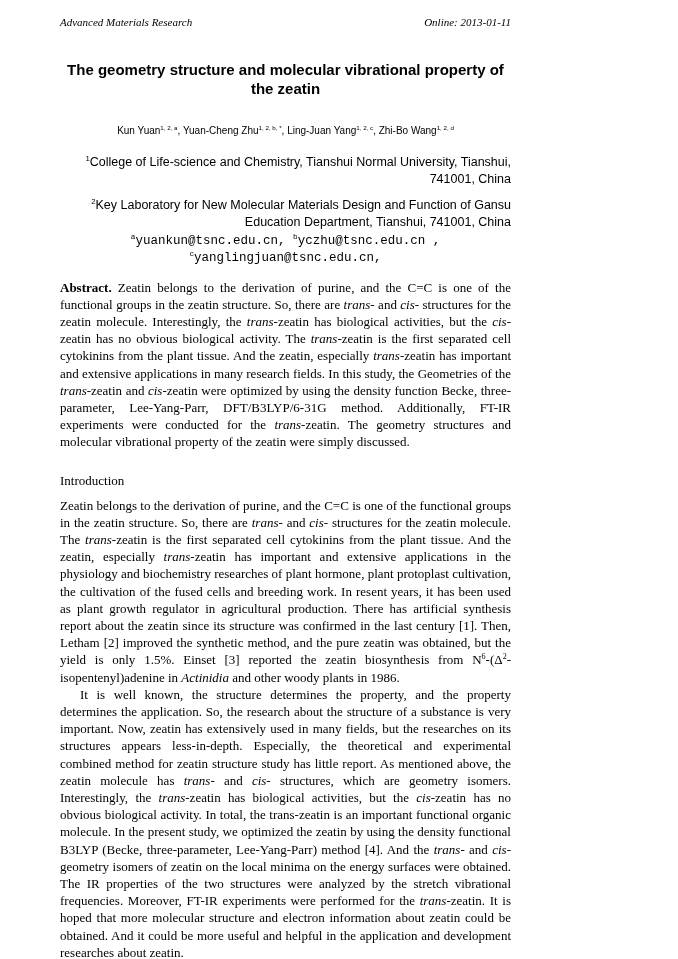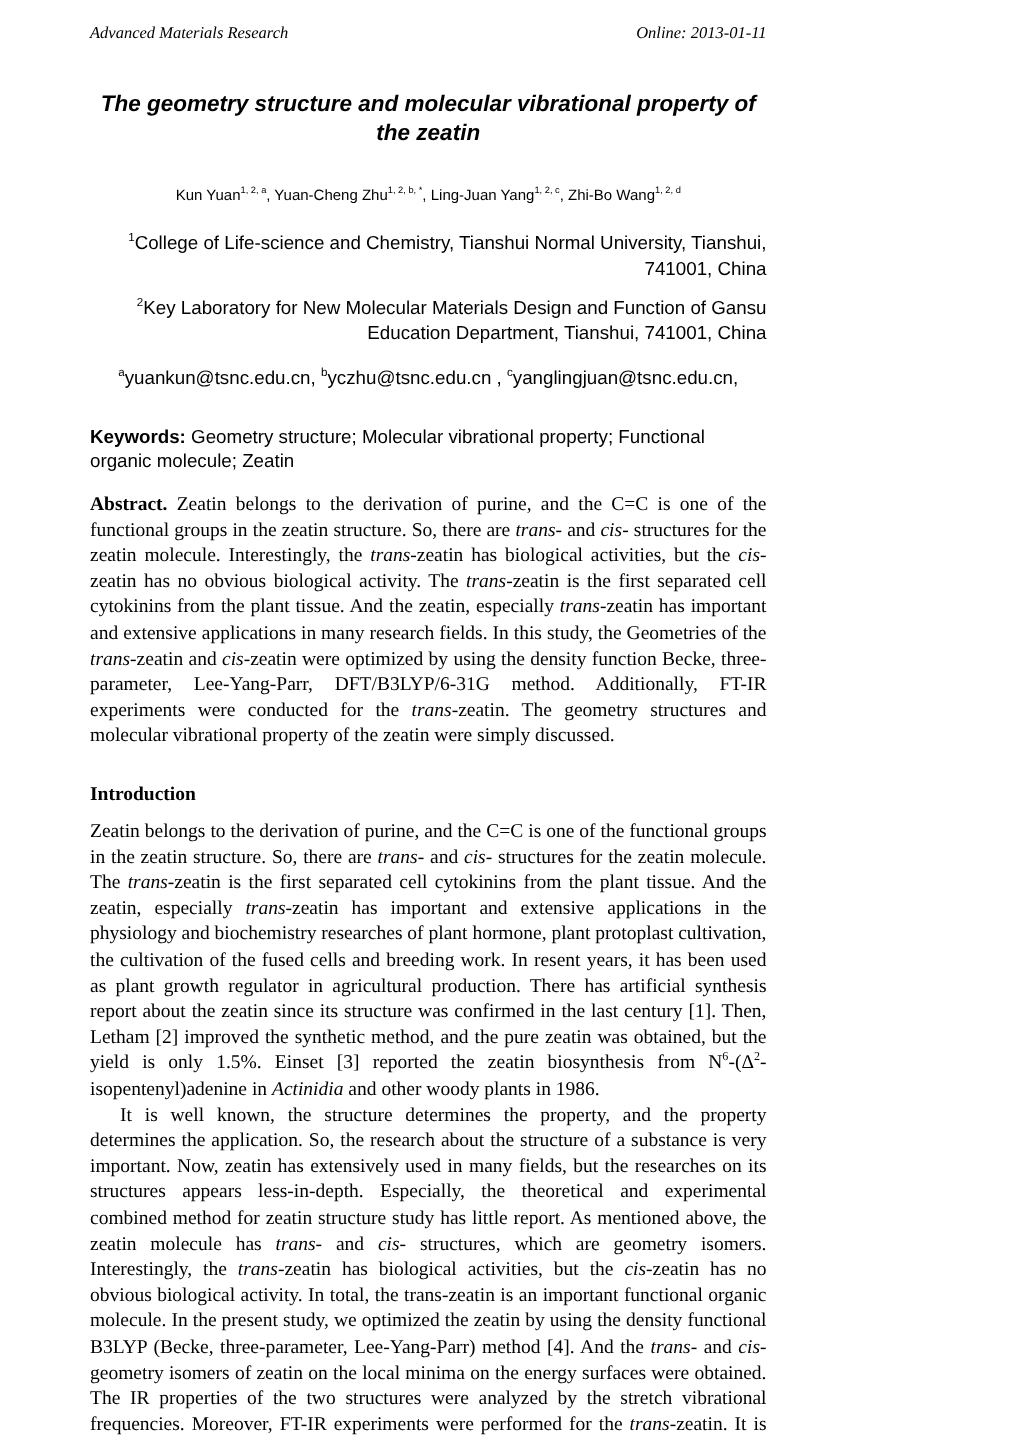--- a/index.html
+++ b/index.html
@@ -27,21 +27,20 @@
     display: flex;
     justify-content: space-between;
   }
   .title {
     font-family: "Liberation Sans", sans-serif;
     font-weight: bold;
     font-size: 15px;
     text-align: center;
     margin: 30px 0 0 0;
     line-height: 19px;
-    font-style: italic;
   }
   .authors {
     font-family: "Liberation Sans", sans-serif;
     font-size: 10px;
     text-align: center;
     margin-top: 24px;
     line-height: 18px;
   }
   .affil {
     font-family: "Liberation Sans", sans-serif;
@@ -53,37 +52,38 @@
   .affil + .affil {
     margin-top: 9px;
   }
   .emails {
     font-family: "Liberation Sans", sans-serif;
     font-size: 12.5px;
     text-align: center;
     line-height: 17px;
   }
   .emails.first {
-    margin-top: 13px;
+    margin-top: 2px;
+    font-family: Liberation Mono, monospace;
   }
   .keywords {
     font-family: "Liberation Sans", sans-serif;
     font-size: 12.5px;
     margin-top: 22px;
     line-height: 16px;
   }
   .abstract {
     font-size: 13px;
     line-height: 17.2px;
     text-align: justify;
     margin: 12px 0 0 0;
   }
   .section-heading {
     font-size: 13px;
-    font-weight: bold;
+    font-weight: normal;
     margin: 22px 0 0 0;
     font-family: "Liberation Serif", serif;
   }
   .para {
     font-size: 13px;
     line-height: 17.2px;
     text-align: justify;
     margin: 8px 0 0 0;
   }
   .para.indent {
@@ -112,24 +112,20 @@
 
   <h1 class="title">The geometry structure and molecular vibrational property of the zeatin</h1>
 
   <div class="authors"><span>Kun Yuan</span><sup>1, 2, a</sup><span>, Yuan-Cheng Zhu</span><sup>1, 2, b, *</sup><span>, Ling-Juan Yang</span><sup>1, 2, c</sup><span>, Zhi-Bo Wang</span><sup>1, 2, d</sup></div>
 
   <div class="affil"><sup>1</sup><span>College of Life-science and Chemistry, Tianshui Normal University, Tianshui, 741001, China</span></div>
   <div class="affil"><sup>2</sup><span>Key Laboratory for New Molecular Materials Design and Function of Gansu Education Department, Tianshui, 741001, China</span></div>
 
   <div class="emails first"><sup>a</sup><span>yuankun@tsnc.edu.cn, </span><sup>b</sup><span>yczhu@tsnc.edu.cn , </span><sup>c</sup><span>yanglingjuan@tsnc.edu.cn,</span></div>
 
-  <div class="keywords">
-    <strong>Keywords:</strong>
-    <span>Geometry structure; Molecular vibrational property; Functional organic molecule; Zeatin</span>
-  </div>
 
   <p class="abstract"><strong>Abstract.</strong><span> Zeatin belongs to the derivation of purine, and the C=C is one of the functional groups in the zeatin structure. So, there are </span><em>trans-</em><span> and </span><em>cis-</em><span> structures for the zeatin molecule. Interestingly, the </span><em>trans-</em><span>zeatin has biological activities, but the </span><em>cis-</em><span>zeatin has no obvious biological activity. The </span><em>trans-</em><span>zeatin is the first separated cell cytokinins from the plant tissue. And the zeatin, especially </span><em>trans-</em><span>zeatin has important and extensive applications in many research fields. In this study, the Geometries of the </span><em>trans-</em><span>zeatin and </span><em>cis-</em><span>zeatin were optimized by using the density function Becke, three-parameter, Lee-Yang-Parr, DFT/B3LYP/6-31G method. Additionally, FT-IR experiments were conducted for the </span><em>trans-</em><span>zeatin. The geometry structures and molecular vibrational property of the zeatin were simply discussed.</span></p>
 
   <h2 class="section-heading">Introduction</h2>
 
   <p class="para"><span>Zeatin belongs to the derivation of purine, and the C=C is one of the functional groups in the zeatin structure. So, there are </span><em>trans-</em><span> and </span><em>cis-</em><span> structures for the zeatin molecule. The </span><em>trans-</em><span>zeatin is the first separated cell cytokinins from the plant tissue. And the zeatin, especially </span><em>trans-</em><span>zeatin has important and extensive applications in the physiology and biochemistry researches of plant hormone, plant protoplast cultivation, the cultivation of the fused cells and breeding work. In resent years, it has been used as plant growth regulator in agricultural production. There has artificial synthesis report about the zeatin since its structure was confirmed in the last century [1]. Then, Letham [2] improved the synthetic method, and the pure zeatin was obtained, but the yield is only 1.5%. Einset [3] reported the zeatin biosynthesis from N</span><sup>6</sup><span>-(Δ</span><sup>2</sup><span>-isopentenyl)adenine in </span><em>Actinidia</em><span> and other woody plants in 1986.</span></p>
   <p class="para indent"><span>It is well known, the structure determines the property, and the property determines the application. So, the research about the structure of a substance is very important. Now, zeatin has extensively used in many fields, but the researches on its structures appears less-in-depth. Especially, the theoretical and experimental combined method for zeatin structure study has little report. As mentioned above, the zeatin molecule has </span><em>trans-</em><span> and </span><em>cis-</em><span> structures, which are geometry isomers. Interestingly, the </span><em>trans-</em><span>zeatin has biological activities, but the </span><em>cis-</em><span>zeatin has no obvious biological activity. In total, the trans-zeatin is an important functional organic molecule. In the present study, we optimized the zeatin by using the density functional B3LYP (Becke, three-parameter, Lee-Yang-Parr) method [4]. And the </span><em>trans-</em><span> and </span><em>cis-</em><span> geometry isomers of zeatin on the local minima on the energy surfaces were obtained. The IR properties of the two structures were analyzed by the stretch vibrational frequencies. Moreover, FT-IR experiments were performed for the </span><em>trans-</em><span>zeatin. It is hoped that more molecular structure and electron information about zeatin could be obtained. And it could be more useful and helpful in the application and development researches about zeatin.</span></p>
 
 </div>
 

